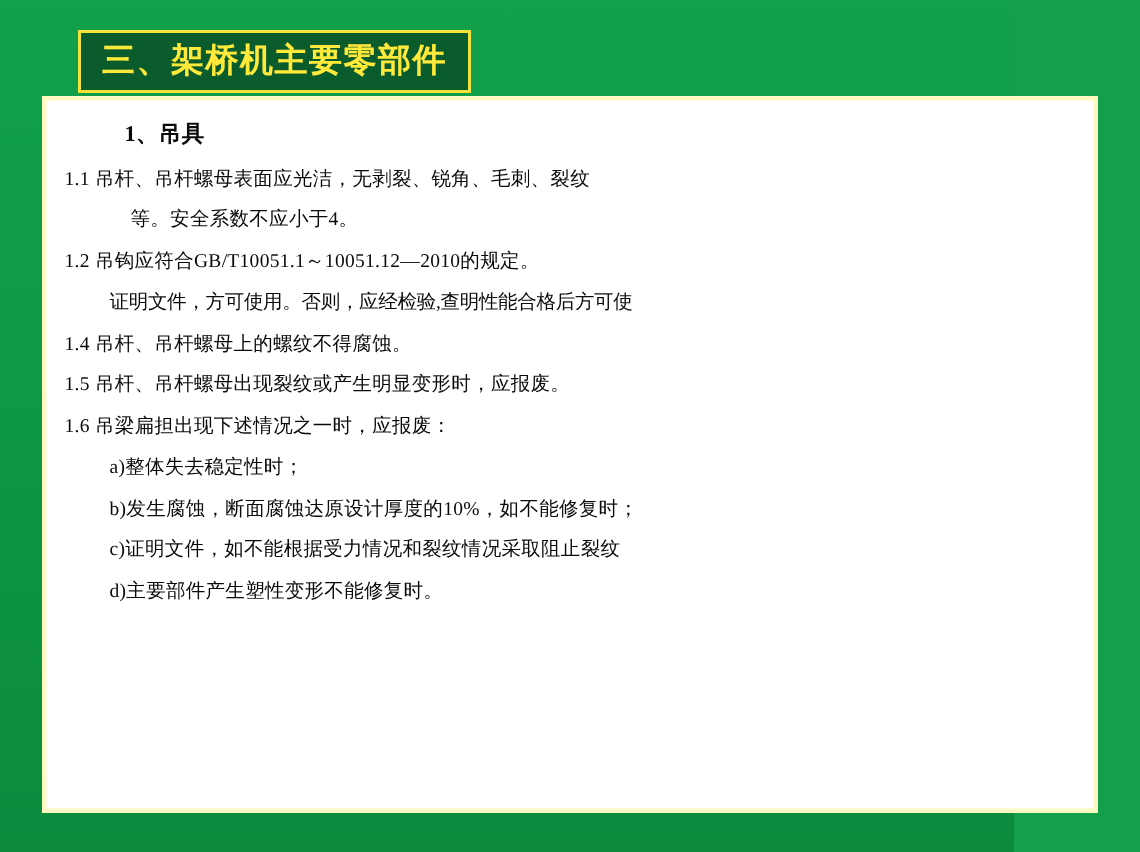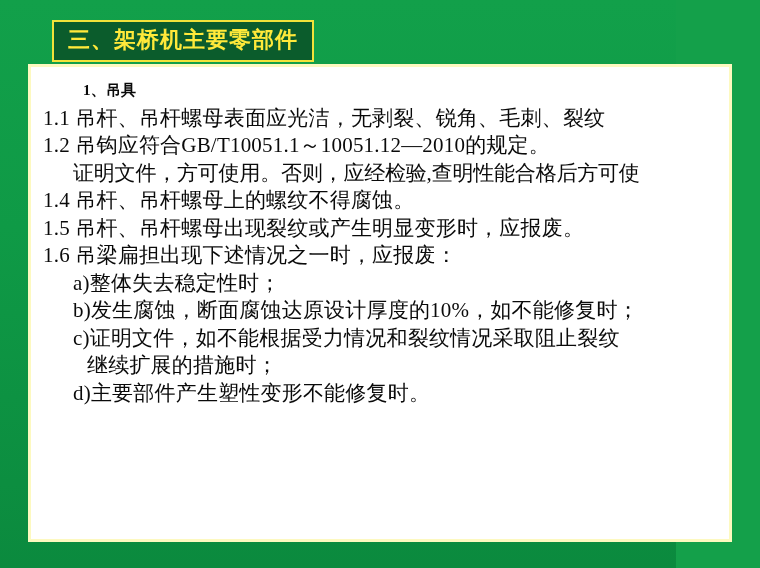--- a/index.html
+++ b/index.html
@@ -50,21 +50,21 @@
     padding: 10px 12px 6px 12px;
   }
   .body-inner {
     width: 100%;
     height: 100%;
     overflow: hidden;
   }
   .line {
     color: #0a0a0a;
     font-family: "Liberation Serif", serif;
-    font-size: 21px;
+    font-size: 13px;
     line-height: 27.5px;
     white-space: pre-wrap;
     letter-spacing: 0.2px;
   }
   .l-head {
     font-weight: bold;
     padding-left: 40px;
     font-size: 15px;
   }
   .indent-0 { padding-left: 0px; }
@@ -78,26 +78,26 @@
 <div class="slide">
 
   <div class="title-box">
     <div class="title-text">三、架桥机主要零部件</div>
   </div>
 
   <div class="body-frame">
     <div class="body-inner">
       <div class="line l-head">1、吊具</div>
       <div class="line indent-0">1.1 吊杆、吊杆螺母表面应光洁，无剥裂、锐角、毛刺、裂纹</div>
+      <div class="line indent-3">等。安全系数不应小于4。</div>
       <div class="line indent-0">1.2 吊钩应符合GB/T10051.1～10051.12—2010的规定。</div>
       <div class="line indent-2 slim">证明文件，方可使用。否则，应经检验,查明性能合格后方可使</div>
       <div class="line indent-0">1.4 吊杆、吊杆螺母上的螺纹不得腐蚀。</div>
       <div class="line indent-0">1.5 吊杆、吊杆螺母出现裂纹或产生明显变形时，应报废。</div>
       <div class="line indent-0">1.6 吊梁扁担出现下述情况之一时，应报废：</div>
       <div class="line indent-2">a)整体失去稳定性时；</div>
       <div class="line indent-2">b)发生腐蚀，断面腐蚀达原设计厚度的10%，如不能修复时；</div>
       <div class="line indent-2">c)证明文件，如不能根据受力情况和裂纹情况采取阻止裂纹</div>
-      <div class="line indent-3">继续扩展的措施时；</div>
       <div class="line indent-2">d)主要部件产生塑性变形不能修复时。</div>
     </div>
   </div>
 
 </div>
 
 </body></html>

